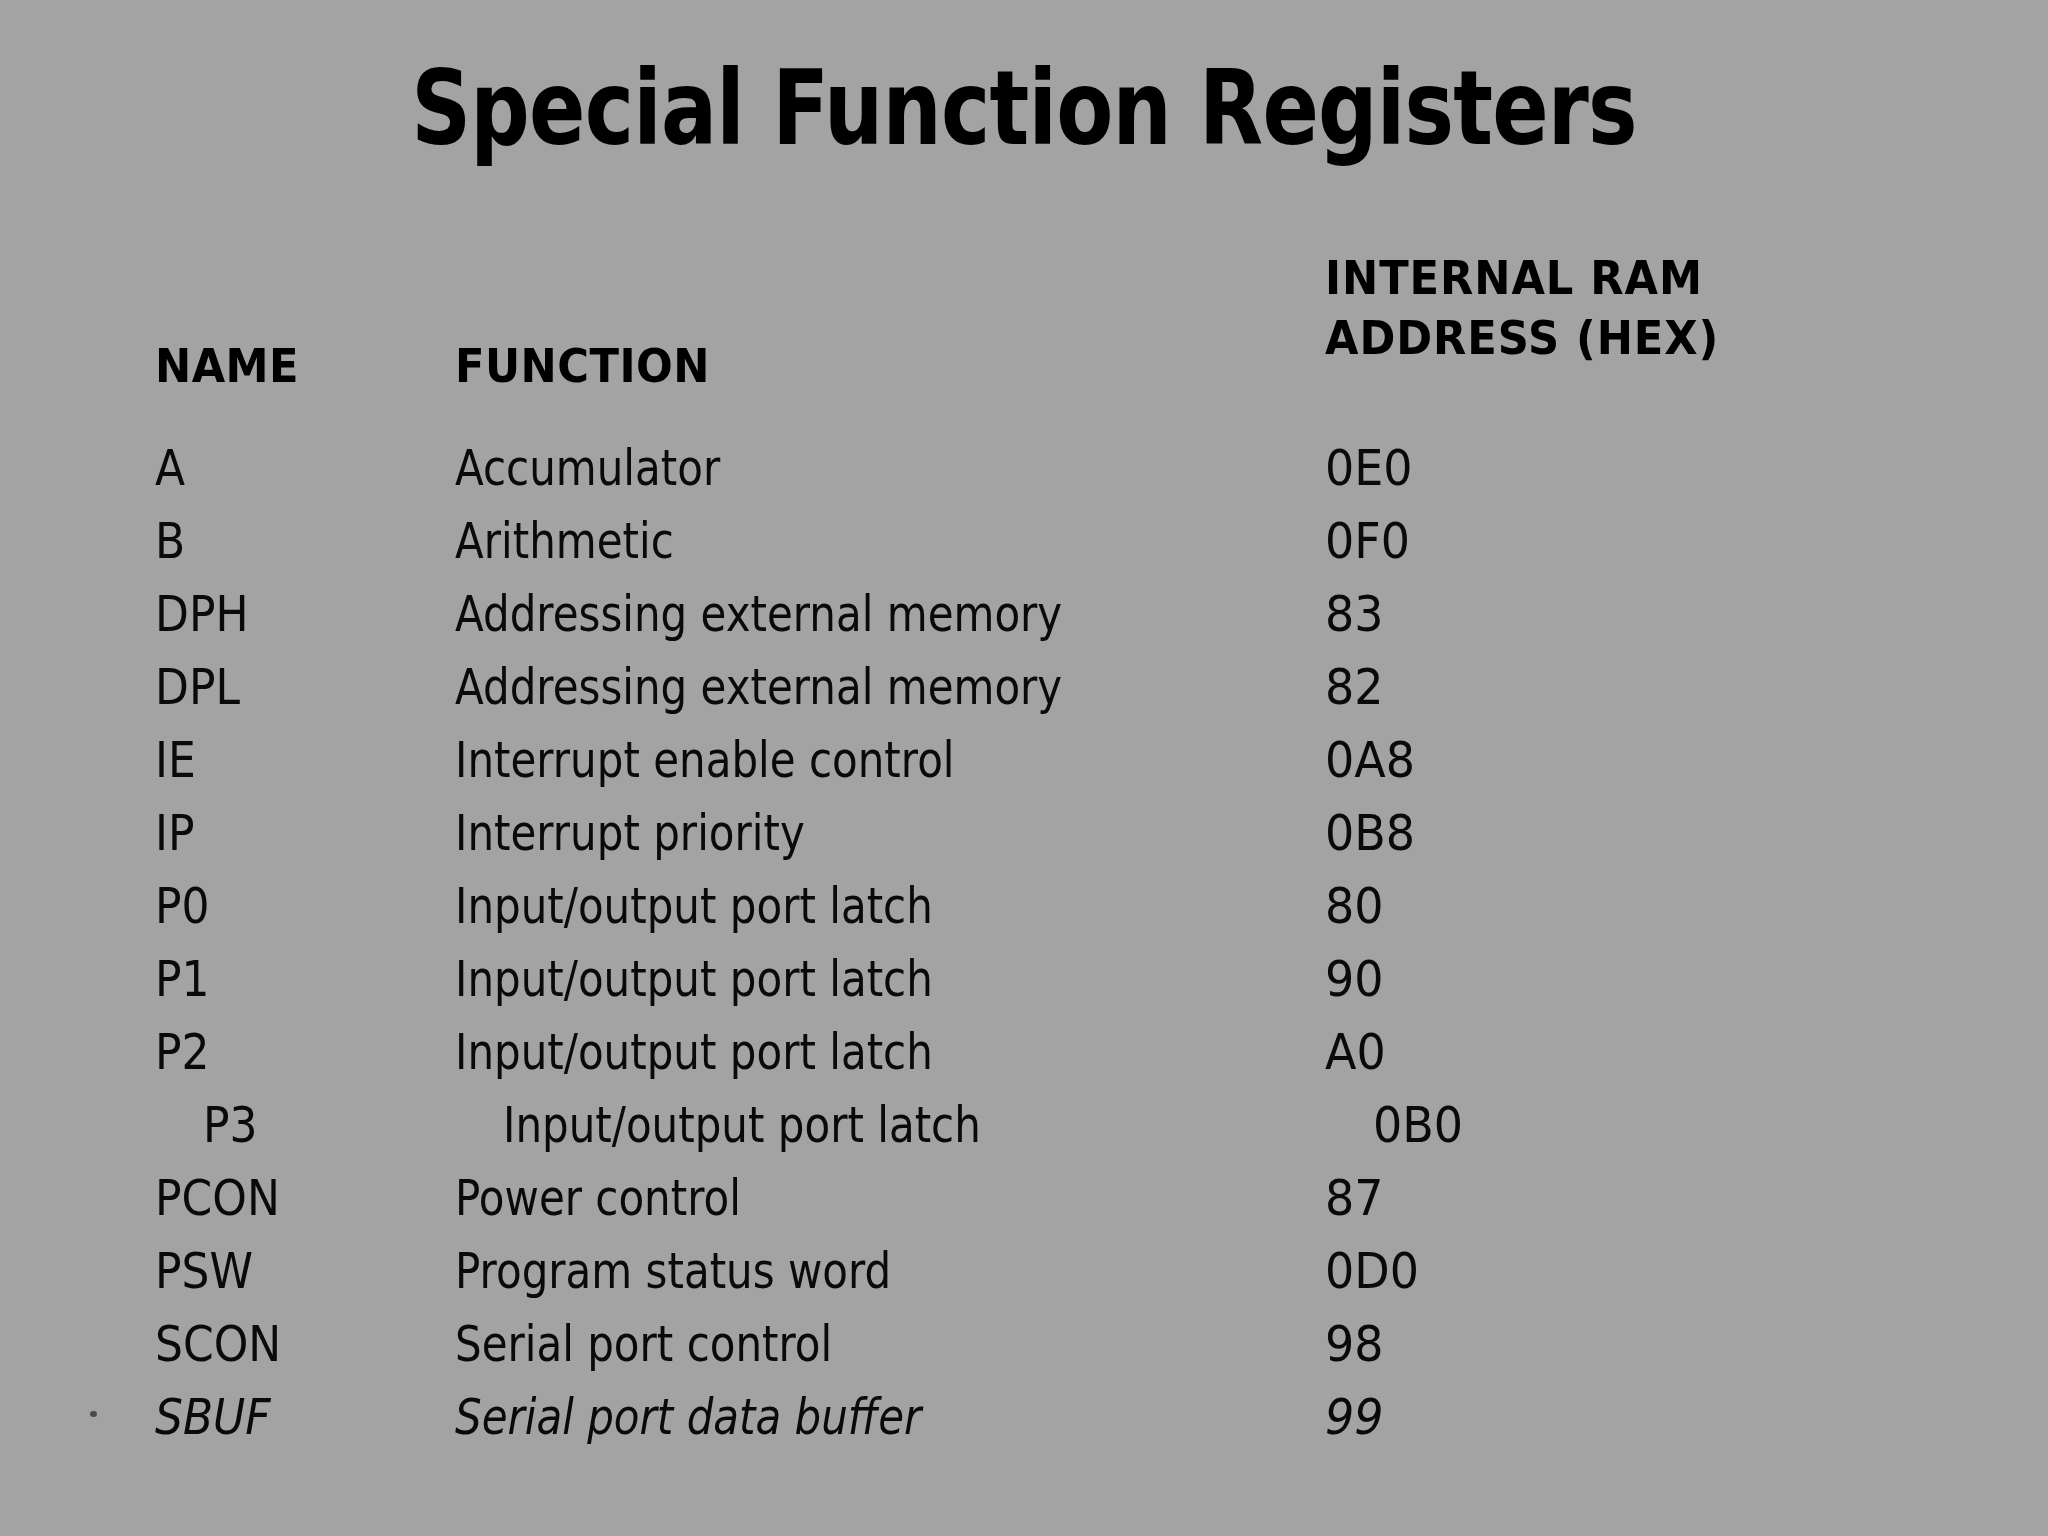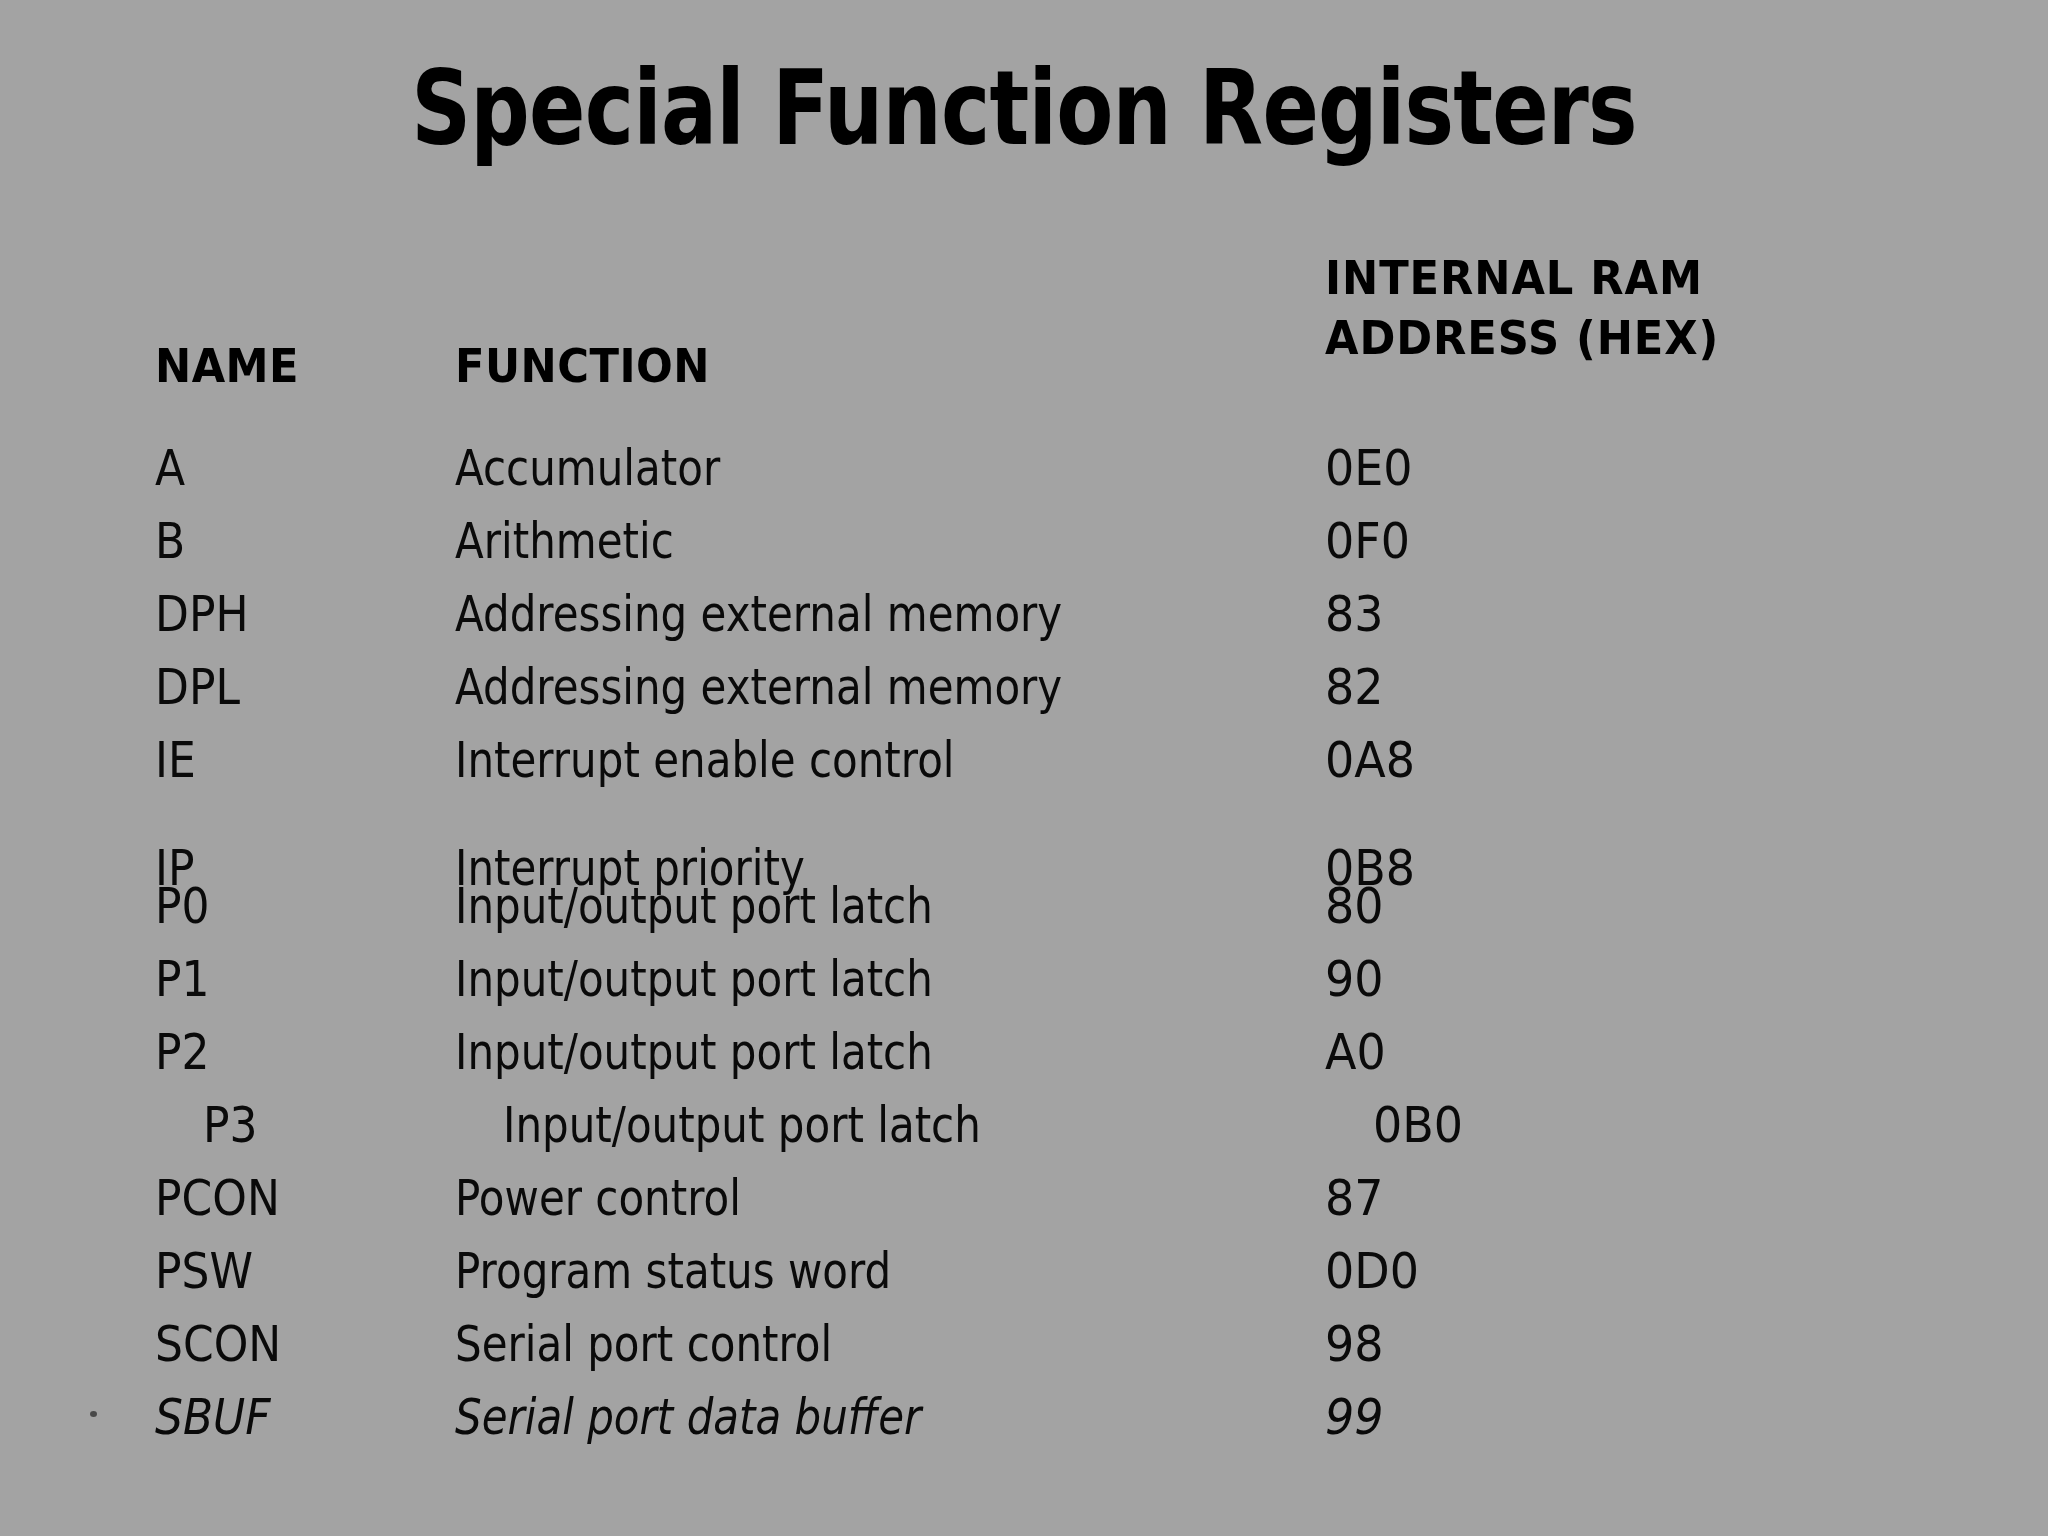--- a/index.html
+++ b/index.html
@@ -147,21 +147,21 @@
         <div class="row" style="top: 656px;">
           <div class="cell col-name">DPL</div>
           <div class="cell col-func">Addressing external memory</div>
           <div class="cell col-addr">82</div>
         </div>
         <div class="row" style="top: 729px;">
           <div class="cell col-name">IE</div>
           <div class="cell col-func">Interrupt enable control</div>
           <div class="cell col-addr">0A8</div>
         </div>
-        <div class="row" style="top: 802px; margin-top: 35px;">
+        <div class="row" style="top: 802px;">
           <div class="cell col-name">IP</div>
           <div class="cell col-func">Interrupt priority</div>
           <div class="cell col-addr">0B8</div>
         </div>
         <div class="row" style="top: 875px;">
           <div class="cell col-name">P0</div>
           <div class="cell col-func">Input/output port latch</div>
           <div class="cell col-addr">80</div>
         </div>
         <div class="row" style="top: 948px;">

